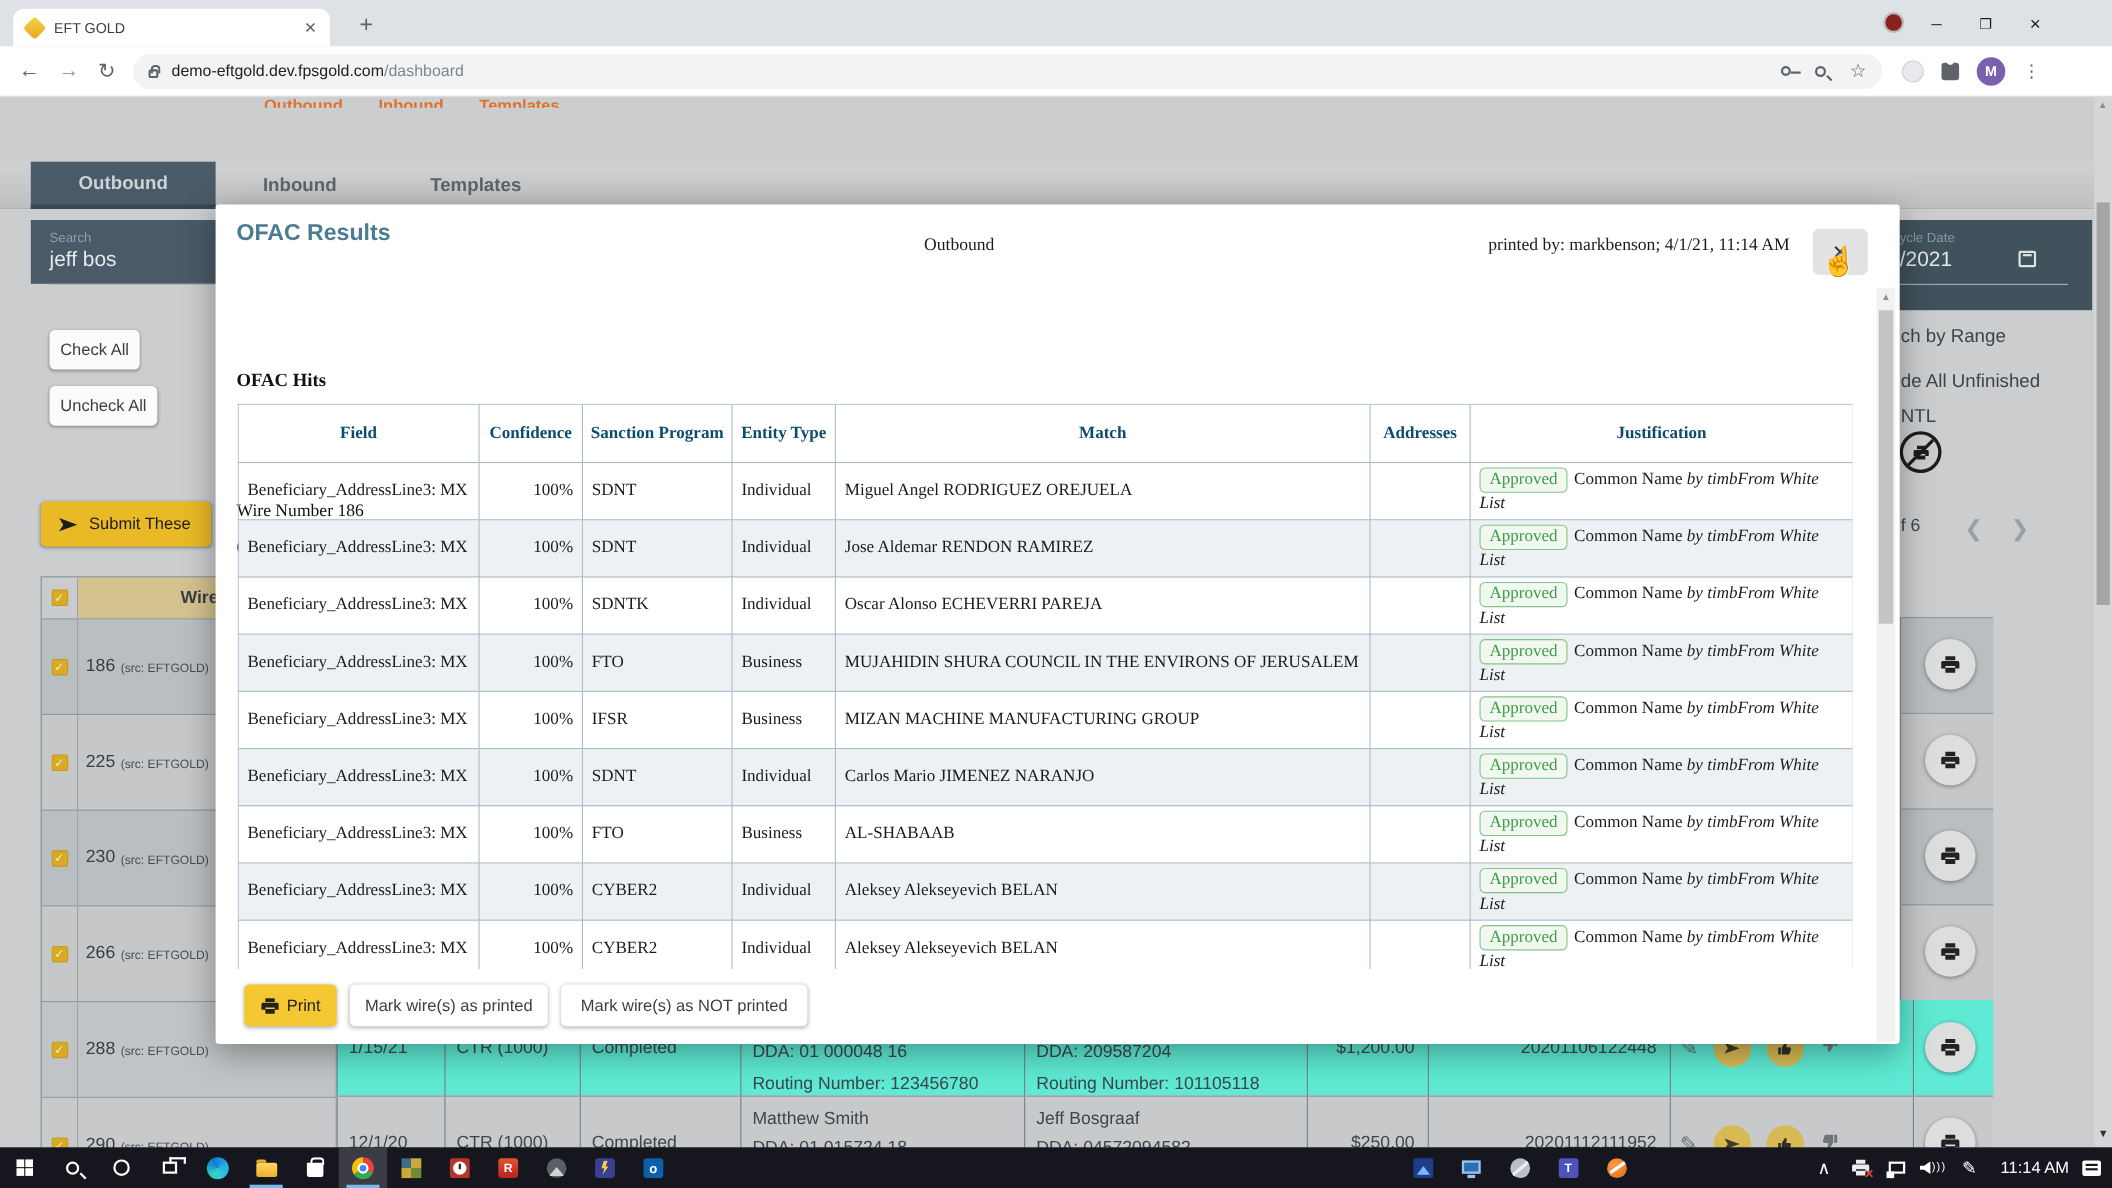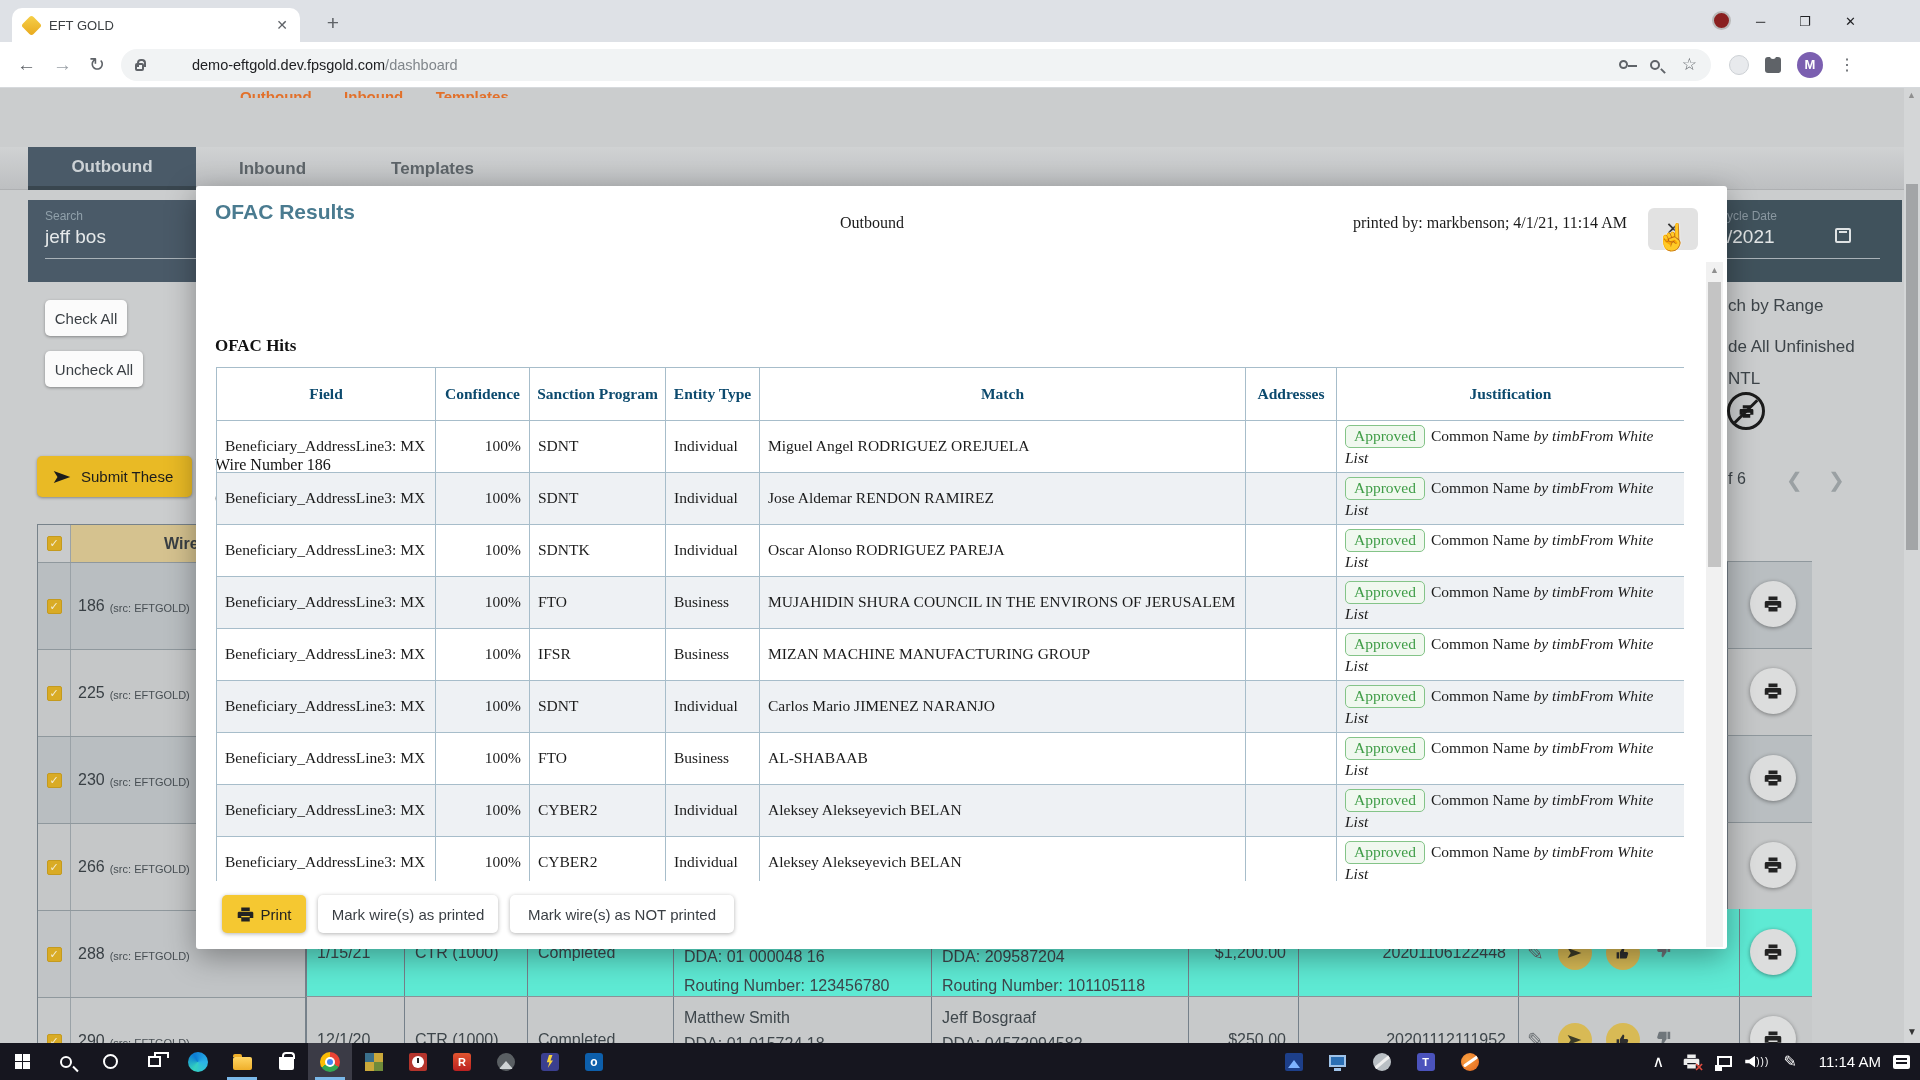--- a/index.html
+++ b/index.html
@@ -19,21 +19,21 @@
   .newtab { left:318px; top:8px; width:30px; height:30px; display:flex; align-items:center;
             justify-content:center; font-size:21px; color:#5f6368; }
   .recdot { left:1712px; top:11px; width:19px; height:19px; border-radius:50%;
             background:#8a2020; border:2px solid #b9b9b9; }
   .winctl { top:0; height:42px; display:flex; align-items:center; gap:34px; left:1756px;
             color:#202124; font-size:13px; }
   .toolbar { left:0; top:42px; width:1920px; height:46px; background:#fff;
              border-bottom:1px solid #d6d9dc; display:flex; align-items:center; }
   .navico { color:#5f6368; font-size:19px; margin-left:17px; }
   .omnibox { margin-left:16px; width:1590px; height:32px; background:#f1f3f4; border-radius:16px;
-             display:flex; align-items:center; padding:0 14px;gap:36px; }
+             display:flex; align-items:center; padding:0 14px; }
   .lockico { width:9px; height:8px; border:2px solid #5f6368; border-radius:2px; position:relative; margin-top:4px;}
   .lockico:before { content:""; position:absolute; left:0px; top:-6px; width:5px; height:6px;
                     border:2px solid #5f6368; border-bottom:none; border-radius:4px 4px 0 0; }
   .urltext { margin-left:12px; font-size:14.5px; color:#202124; }
   .urlpath { color:#80868b; }
   .omni-icons { margin-left:auto; display:flex; align-items:center; gap:22px; }
   .keyico { width:9px; height:9px; border:2px solid #5f6368; border-radius:50%; position:relative; }
   .keyico:after { content:""; position:absolute; left:7px; top:3px; width:9px; height:2px; background:#5f6368; }
   .magico { width:10px; height:10px; border:2px solid #5f6368; border-radius:50%; position:relative; }
   .magico:after { content:""; position:absolute; left:8px; top:8px; width:6px; height:2px;
@@ -52,21 +52,21 @@
   .cutnav { left:240px; top:88px; width:700px; height:10px; overflow:hidden; }
   .cutnav span { display:inline-block; margin-top:-9px; margin-right:28px; color:#e2702a;
                  font-size:15px; font-weight:bold; }
   .tabband { left:0; top:147px; width:1904px; height:43px;
              background:linear-gradient(#d0d2d3,#bdbfc1); border-bottom:1px solid #aeb0b2; }
   .tab-active { left:28px; top:147px; width:168px; height:43px; background:#4a5a68;
                 border-bottom:4px solid #39464f; color:#ccd2d6; font-weight:bold; font-size:17px;
                 display:flex; align-items:center; justify-content:center; }
   .tab-gray { top:147px; height:43px; color:#5d6469; font-weight:bold; font-size:17px;
               display:flex; align-items:center; justify-content:center; }
-  .srchpanel { left:28px; top:200px; width:215px; height:82px; background:#4a5a68; }
+  .srchpanel { left:28px; top:200px; width:215px; height:58px; background:#4a5a68; }
   .srchlabel { position:absolute; left:17px; top:9px; font-size:12px; color:#90a0aa; }
   .srchvalue { position:absolute; left:17px; top:26px; font-size:19px; color:#e6e9ea; }
   .srchline { position:absolute; left:17px; top:58px; width:178px; border-bottom:1px solid #a9b2b8; }
   .btn-light { background:#fbfbfb; border-radius:5px; box-shadow:0 1px 3px rgba(0,0,0,.35);
                color:#3a3f44; font-size:15px; display:flex; align-items:center; justify-content:center; }
   .btn-submit { left:37px; top:456px; width:155px; height:41px; background:#e9ba25; border-radius:5px;
                 box-shadow:0 1px 3px rgba(0,0,0,.35); color:#1c1c1c; font-size:15px;
                 display:flex; align-items:center; gap:10px; padding-left:16px; }
   .cb { width:15px; height:15px; background:#d9ab25; border:1px solid #c49a1e; border-radius:2px;
         color:#f3edd6; font-size:11px; display:flex; align-items:center; justify-content:center; }
@@ -540,21 +540,21 @@
           <td>Individual</td>
           <td>Jose Aldemar RENDON RAMIREZ</td>
           <td></td>
           <td><span class="badge">Approved</span><span>Common Name</span> <span class="ital">by timbFrom White List</span></td>
         </tr>
         <tr>
           <td>Beneficiary_AddressLine3: MX</td>
           <td class="tdright">100%</td>
           <td>SDNTK</td>
           <td>Individual</td>
-          <td>Oscar Alonso RODRIGUEZ PAREJA</td>
+          <td>Oscar Alonso ECHEVERRI PAREJA</td>
           <td></td>
           <td><span class="badge">Approved</span><span>Common Name</span> <span class="ital">by timbFrom White List</span></td>
         </tr>
         <tr class="alt">
           <td>Beneficiary_AddressLine3: MX</td>
           <td class="tdright">100%</td>
           <td>FTO</td>
           <td>Business</td>
           <td>MUJAHIDIN SHURA COUNCIL IN THE ENVIRONS OF JERUSALEM</td>
           <td></td>

